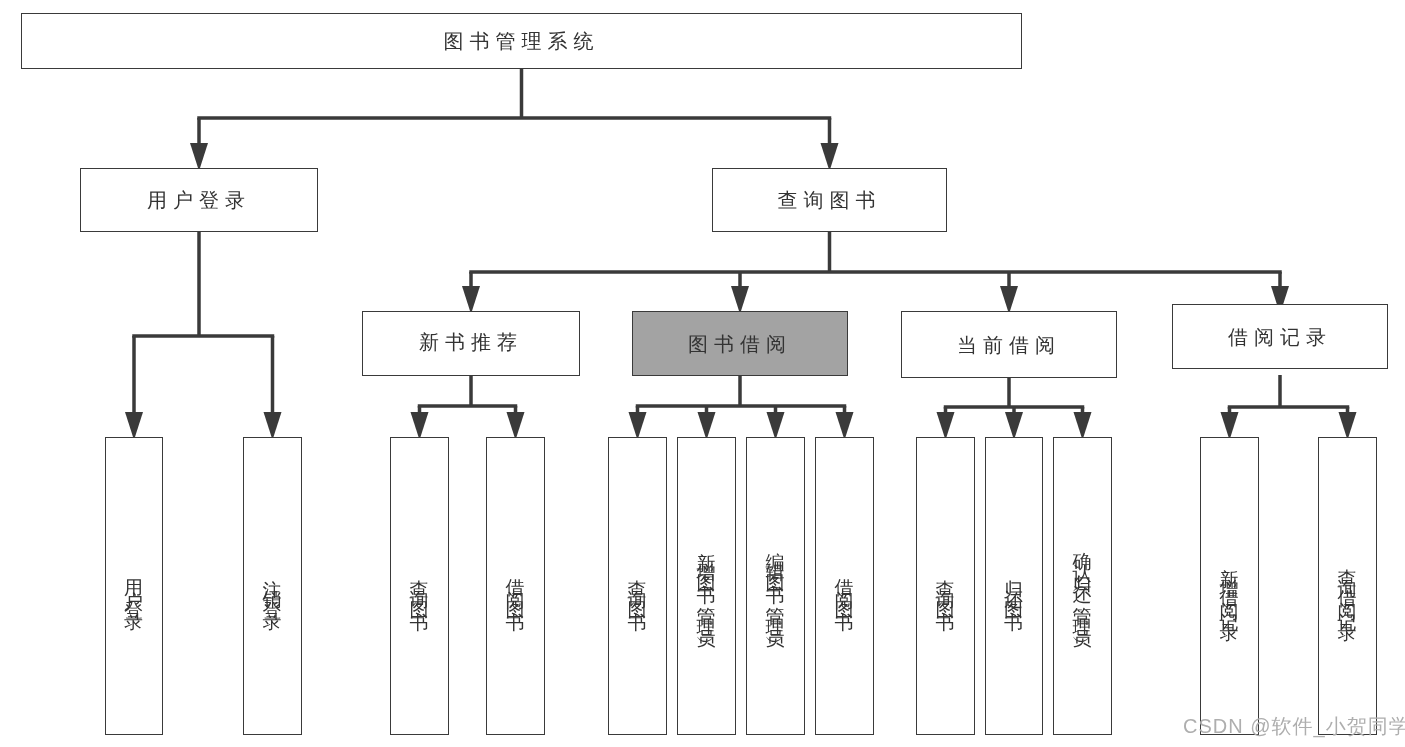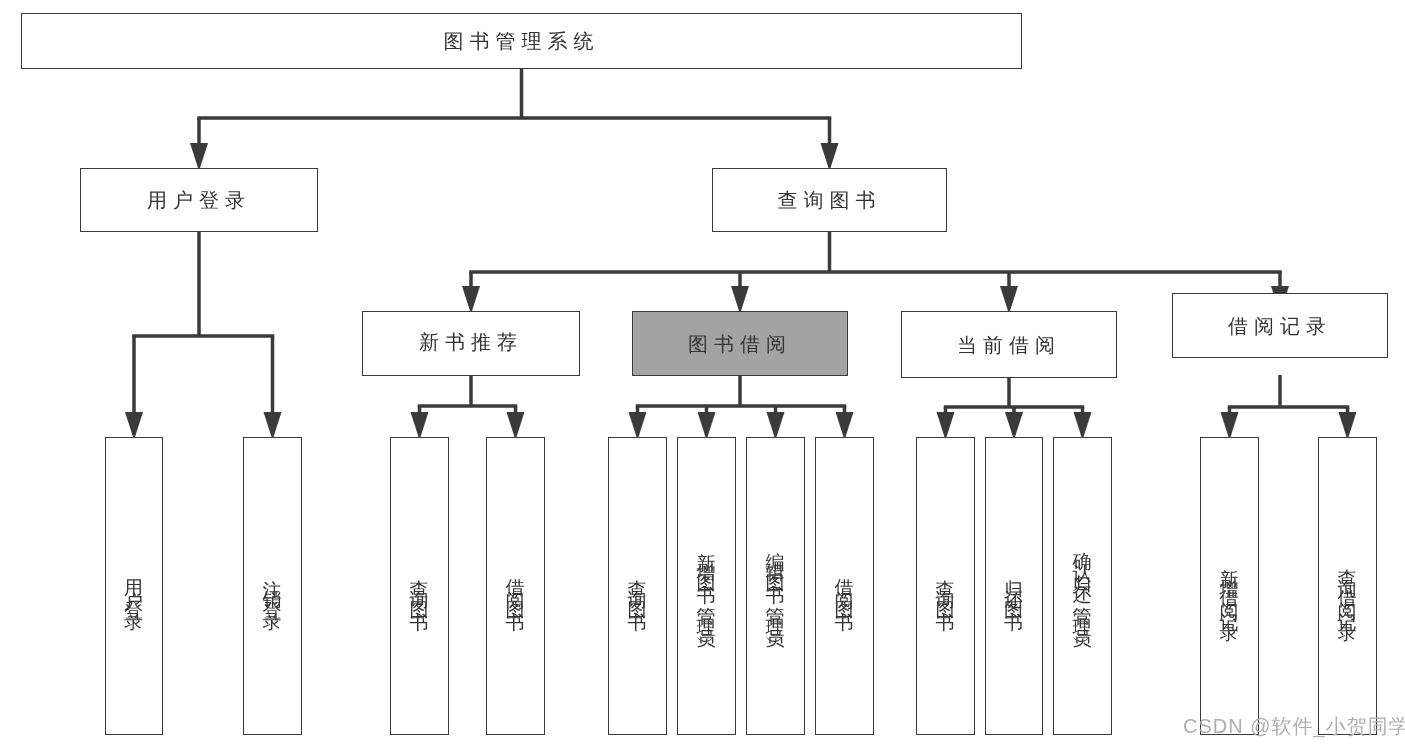--- a/index.html
+++ b/index.html
@@ -117,21 +117,21 @@
       </div>
       <div class="node h" style="left: 362px; top: 311px; width: 218px; height: 65px; border-color: rgb(58, 58, 58); background: rgb(255, 255, 255); color: rgb(51, 51, 51); font-family: Liberation Mono, monospace;">
         <span class="label">新书推荐</span>
       </div>
       <div class="node h" style="left: 632px; top: 311px; width: 216px; height: 65px; border-color: rgb(58, 58, 58); background: #a3a3a3; color: rgb(51, 51, 51);">
         <span class="label">图书借阅</span>
       </div>
       <div class="node h" style="left: 901px; top: 311px; width: 216px; height: 67px; border-color: rgb(58, 58, 58); background: rgb(255, 255, 255); color: rgb(51, 51, 51);">
         <span class="label">当前借阅</span>
       </div>
-      <div class="node h" style="left: 1172px; top: 293px; width: 216px; height: 65px; border-color: rgb(58, 58, 58); background: rgb(255, 255, 255); color: rgb(51, 51, 51);">
+      <div class="node h" style="left: 1172px; top: 304px; width: 216px; height: 65px; border-color: rgb(58, 58, 58); background: rgb(255, 255, 255); color: rgb(51, 51, 51);">
         <span class="label">借阅记录</span>
       </div>
       <div class="node v" style="left: 105px; top: 437px; width: 58px; height: 298px; border-color: rgb(58, 58, 58); background: rgb(255, 255, 255); color: rgb(51, 51, 51);">
         <span class="label">用户登录</span>
       </div>
       <div class="node v" style="left: 243px; top: 437px; width: 59px; height: 298px; border-color: rgb(58, 58, 58); background: rgb(255, 255, 255); color: rgb(51, 51, 51);">
         <span class="label">注销登录</span>
       </div>
       <div class="node v" style="left: 390px; top: 437px; width: 59px; height: 298px; border-color: rgb(58, 58, 58); background: rgb(255, 255, 255); color: rgb(51, 51, 51);">
         <span class="label">查询图书</span>

